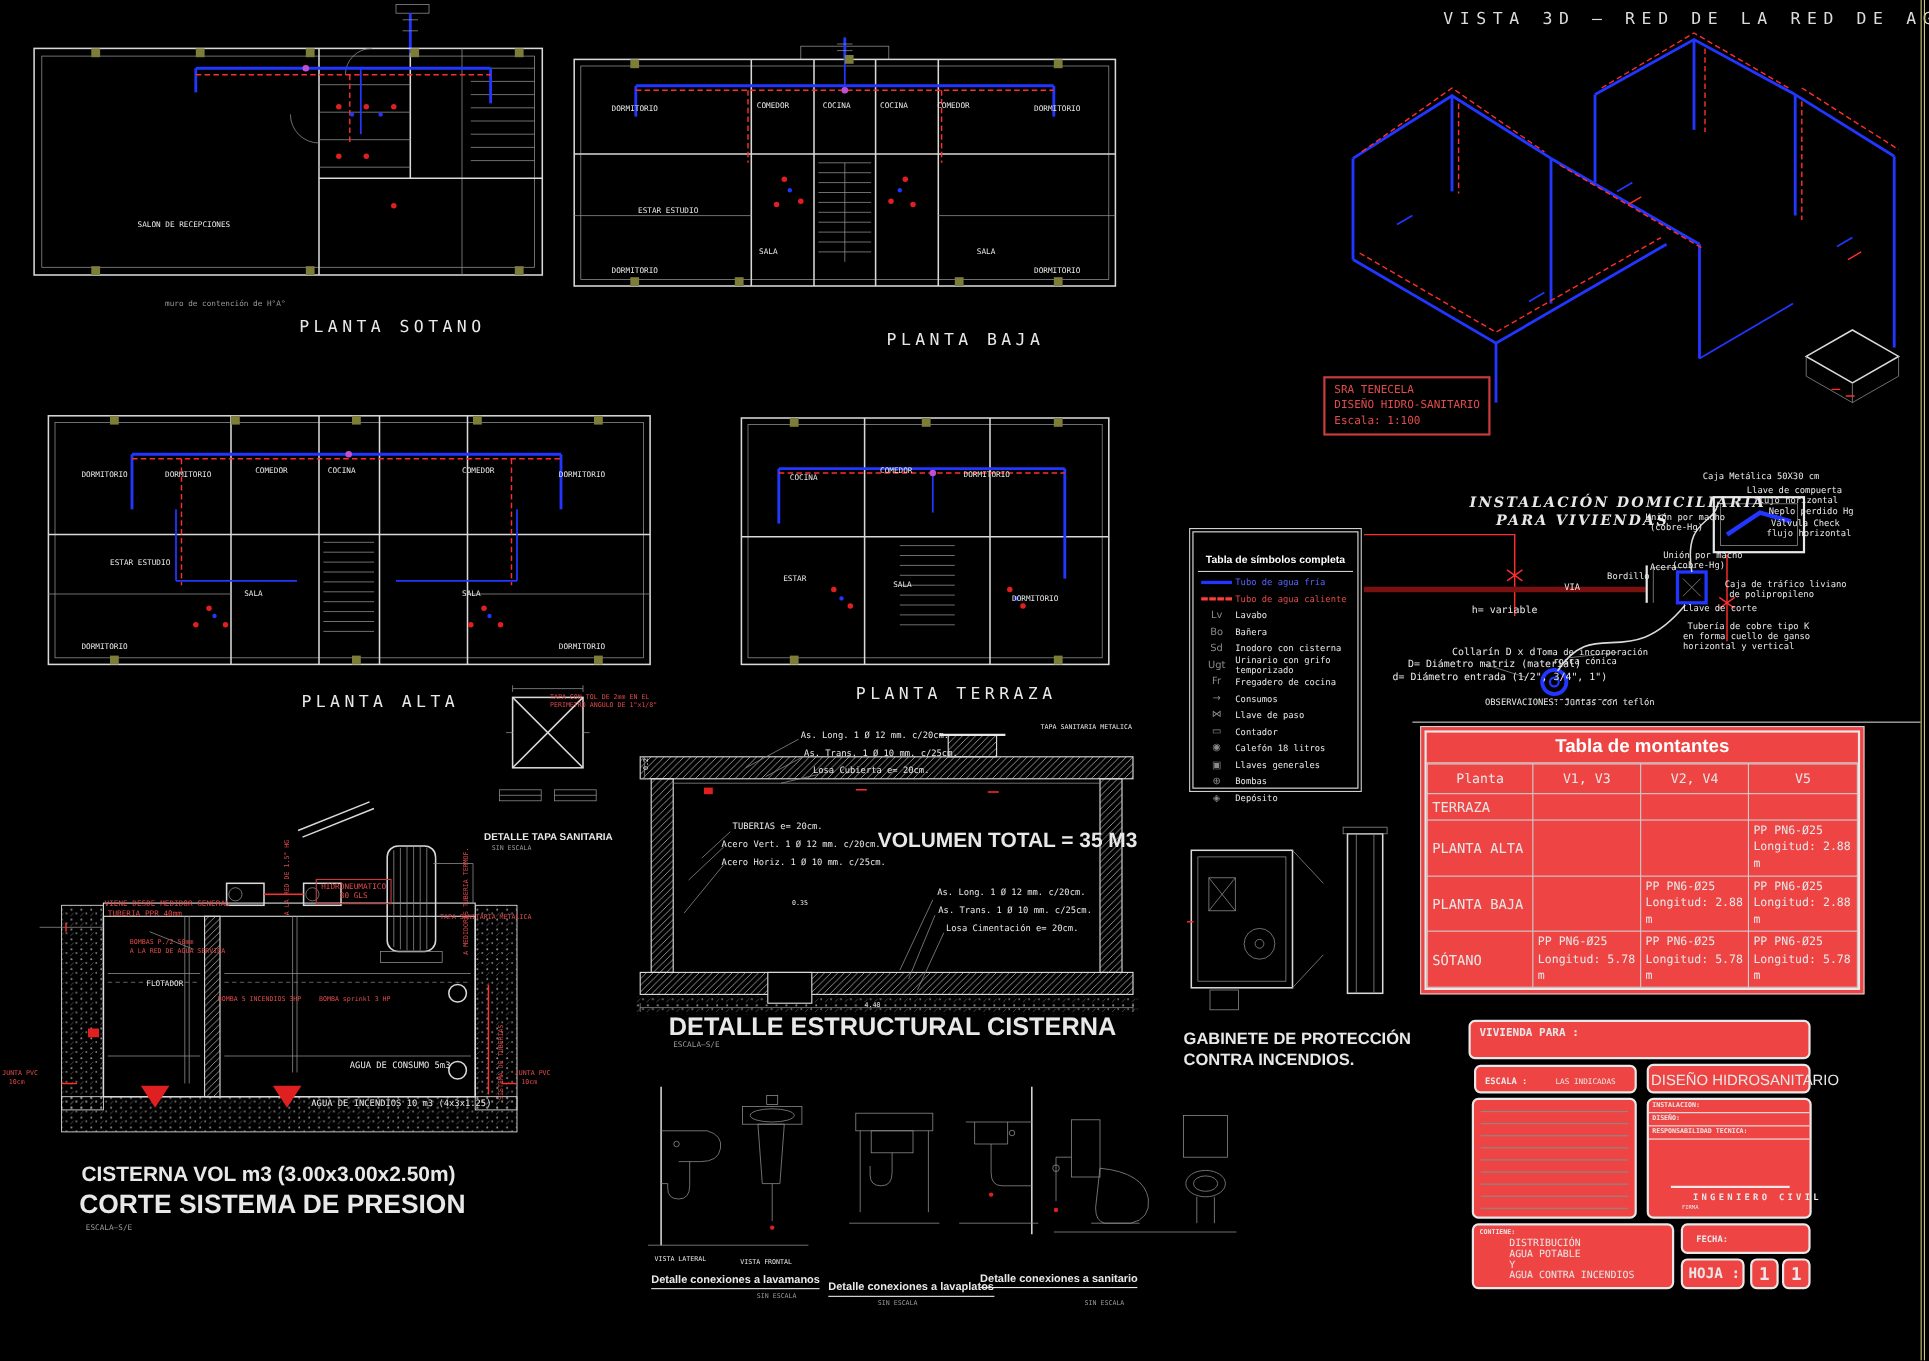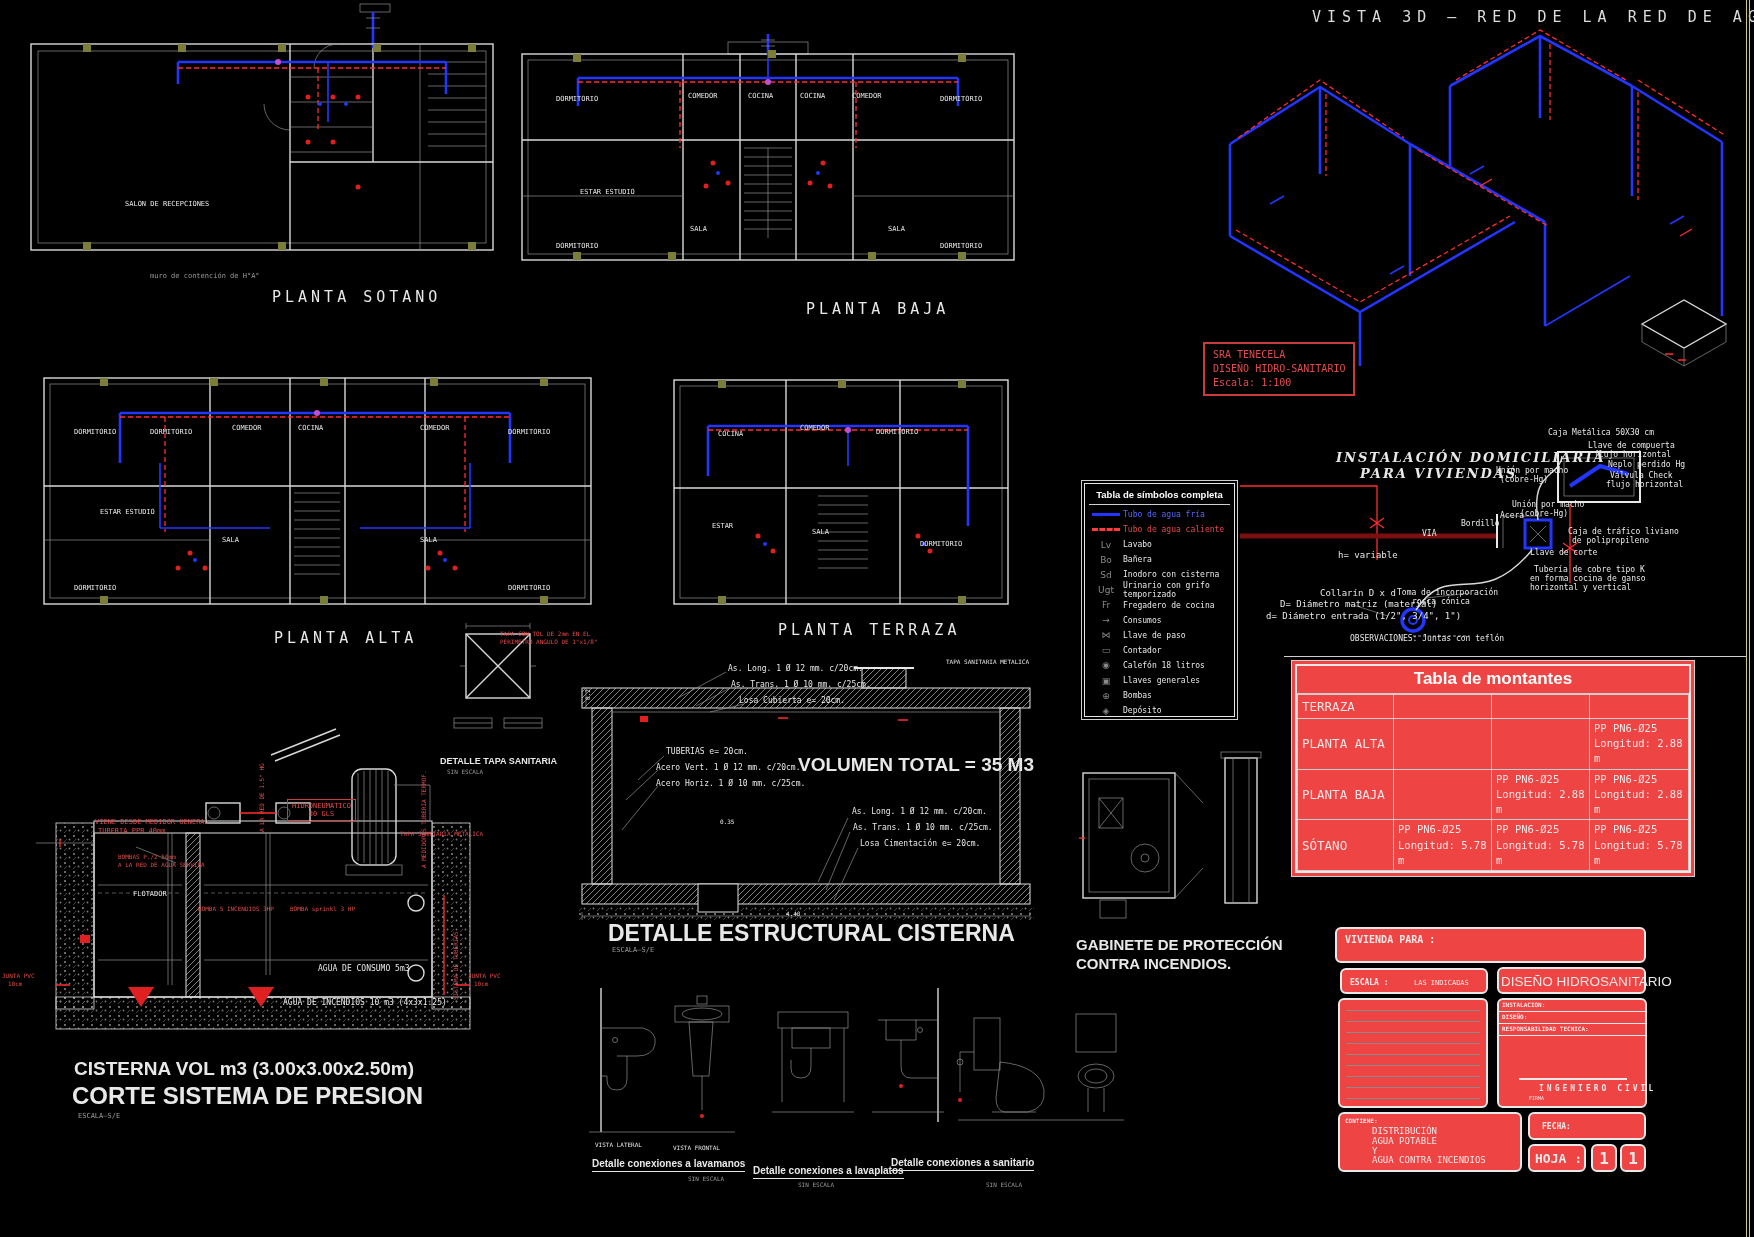--- a/index.html
+++ b/index.html
@@ -24,21 +24,21 @@
   svg .bp2{stroke:#2236ff;stroke-width:1.6;fill:none}
   svg .rp{stroke:#ff2d2d;stroke-width:1.3;fill:none;stroke-dasharray:5 3}
   svg .rs{stroke:#ff2d2d;stroke-width:1.3;fill:none}
   svg .grn{fill:#7d7d3a;stroke:none}
   svg .redf{fill:#e02020;stroke:none}
   svg .mag{fill:#c050d0;stroke:none}
   .stamp{border:2px solid #c83c3c;color:#e14b4b;padding:4px 8px;font-size:10px;line-height:1.4}
   
   #legend{position:absolute;left:1081px;top:480px;width:157px;height:240px;
           border:1px solid #cfcfcf;padding:2px;background:#000;box-sizing:border-box}
-  #legend .inner{border:1px solid #e6e6e6;height:100%;box-sizing:border-box;padding:2px 4px}
+  #legend .inner{border:1px solid #e6e6e6;height:100%;box-sizing:border-box;padding:17px 4px}
   #legend .lg-title{font:bold 9.5px "Liberation Sans",sans-serif;color:#fff;text-align:center;
           border-bottom:1px solid #cfcfcf;padding:3px 0 4px;margin-bottom:2px}
   .lg-row{display:flex;align-items:center;height:15.1px}
   .lg-key{width:34px;text-align:center;color:#8a8a8a;font-size:9px;font-family:"DejaVu Sans",sans-serif;flex:none}
   .lg-lab{font-size:8px;color:#e8e8e8}
   .lg-lab.c-blue{color:#5566ff}.lg-lab.c-red{color:#e14b4b}
   .sw{width:34px;flex:none;display:flex;justify-content:center}
   .sw-blue{display:inline-block;width:28px;height:3px;background:#2236ff}
   .sw-red{display:inline-block;width:28px;height:0;border-top:3px dashed #ff3b3b}
   
@@ -429,41 +429,47 @@
   <span class="l w f8" style="left:1500px;top:475px">(cobre-Hg)</span>
   <span class="l w f8" style="left:1512px;top:500px">Unión por macho</span>
   <span class="l w f8" style="left:1520px;top:509px">(cobre-Hg)</span>
   <span class="l w f8" style="left:1461px;top:519px">Bordillo</span>
   <span class="l w f8" style="left:1500px;top:511px">Acera</span>
   <span class="l w f8" style="left:1422px;top:529px">VIA</span>
   <span class="l w f8" style="left:1568px;top:527px">Caja de tráfico liviano</span>
   <span class="l w f8" style="left:1572px;top:536px">de polipropileno</span>
   <span class="l w f8" style="left:1530px;top:548px">Llave de corte</span>
   <span class="l w f8" style="left:1534px;top:565px">Tubería de cobre tipo K</span>
-  <span class="l w f8" style="left:1530px;top:574px">en forma cocina de ganso</span>
+  <span class="l w f8" style="left:1530px;top:574px">en forma cuello de ganso</span>
   <span class="l w f8" style="left:1530px;top:583px">horizontal y vertical</span>
   <span class="l w f9" style="left:1338px;top:550px">h= variable</span>
   <span class="l w f9" style="left:1320px;top:588px">Collarín D x d</span>
   <span class="l w f9" style="left:1280px;top:599px">D= Diámetro matriz (material)</span>
   <span class="l w f9" style="left:1266px;top:611px">d= Diámetro entrada (1/2", 3/4", 1")</span>
   <span class="l w f8" style="left:1397px;top:588px">Toma de incorporación</span>
   <span class="l w f8" style="left:1412px;top:597px">rosca cónica</span>
   <span class="l w f8" style="left:1350px;top:634px">OBSERVACIONES:  Juntas con teflón</span>
 
   <div id="mont">
     <div class="mt-in">
       <div class="mt-title">Tabla de montantes</div>
       <table>
         <colgroup>
             <col style="width:96px">
             <col style="width:98px">
             <col style="width:98px">
             <col>
           </colgroup>
         <tbody>
+            <tr>
+          <th>Planta</th>
+          <th>V1, V3</th>
+          <th>V2, V4</th>
+          <th>V5</th>
+        </tr>
         <tr style="height:24px">
           <td class="pl">TERRAZA</td>
           <td class="val">
                 <div></div>
                 <div></div>
               </td>
           <td class="val">
                 <div></div>
                 <div></div>
               </td>

